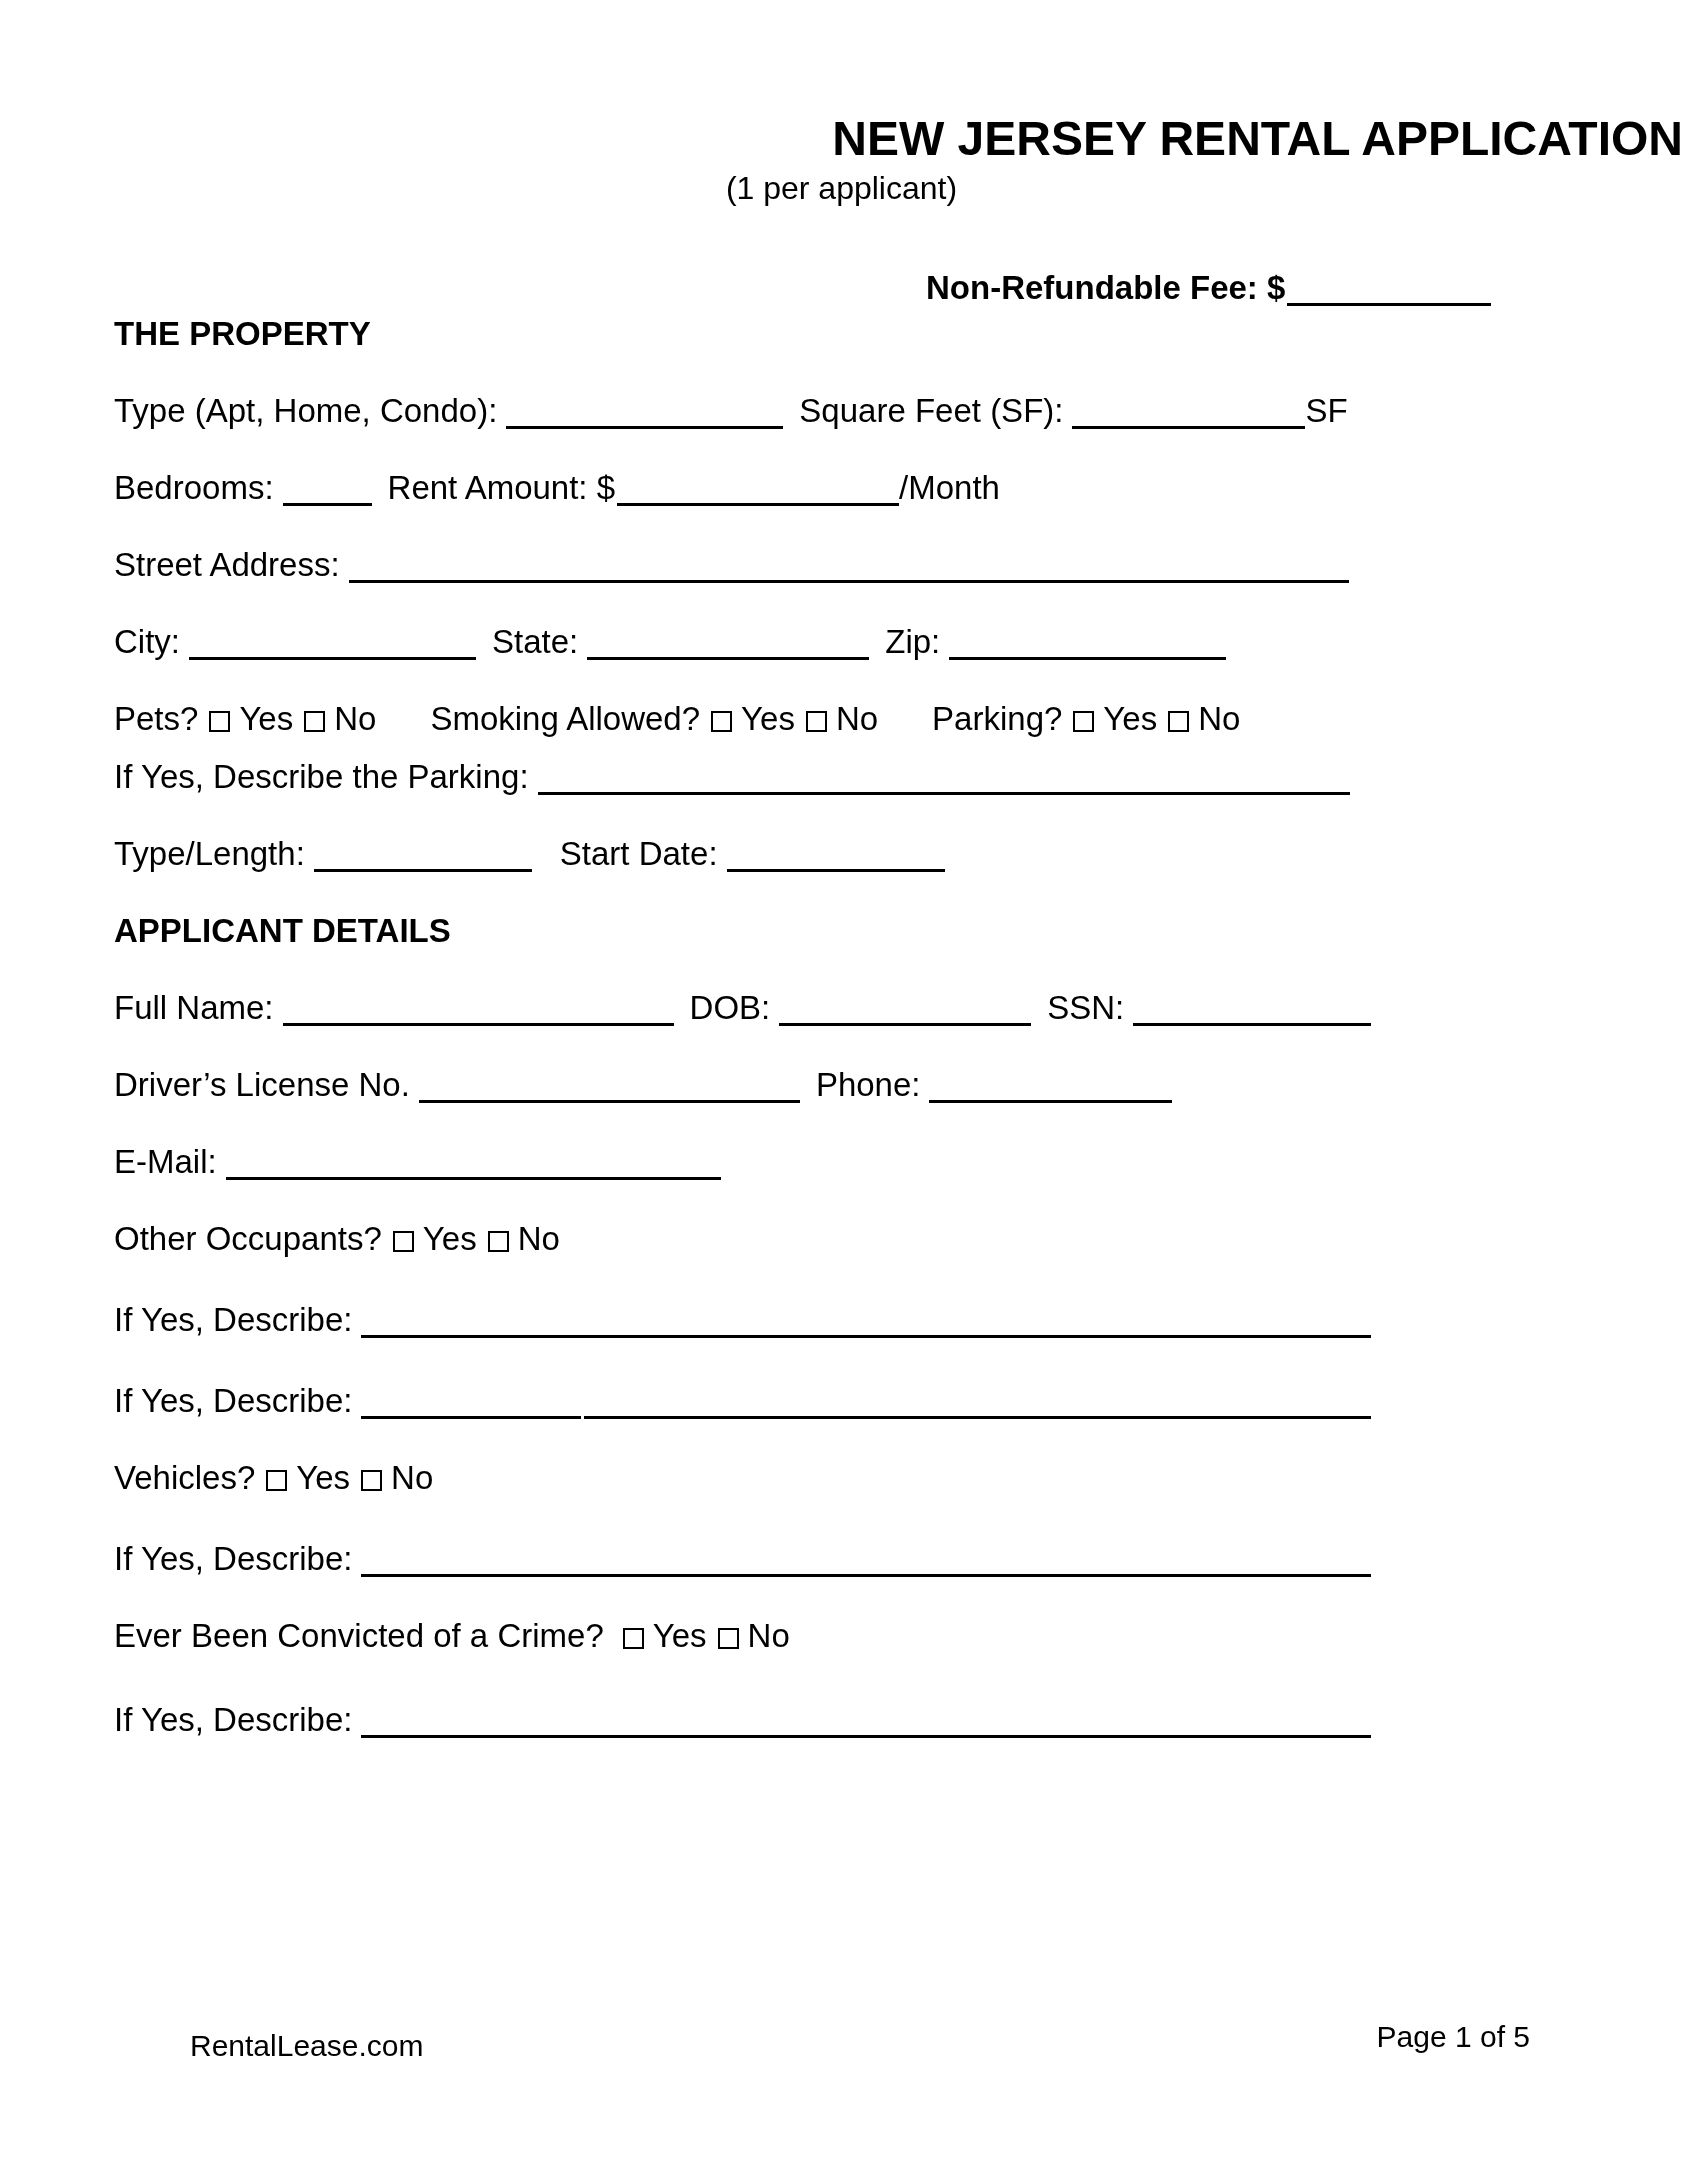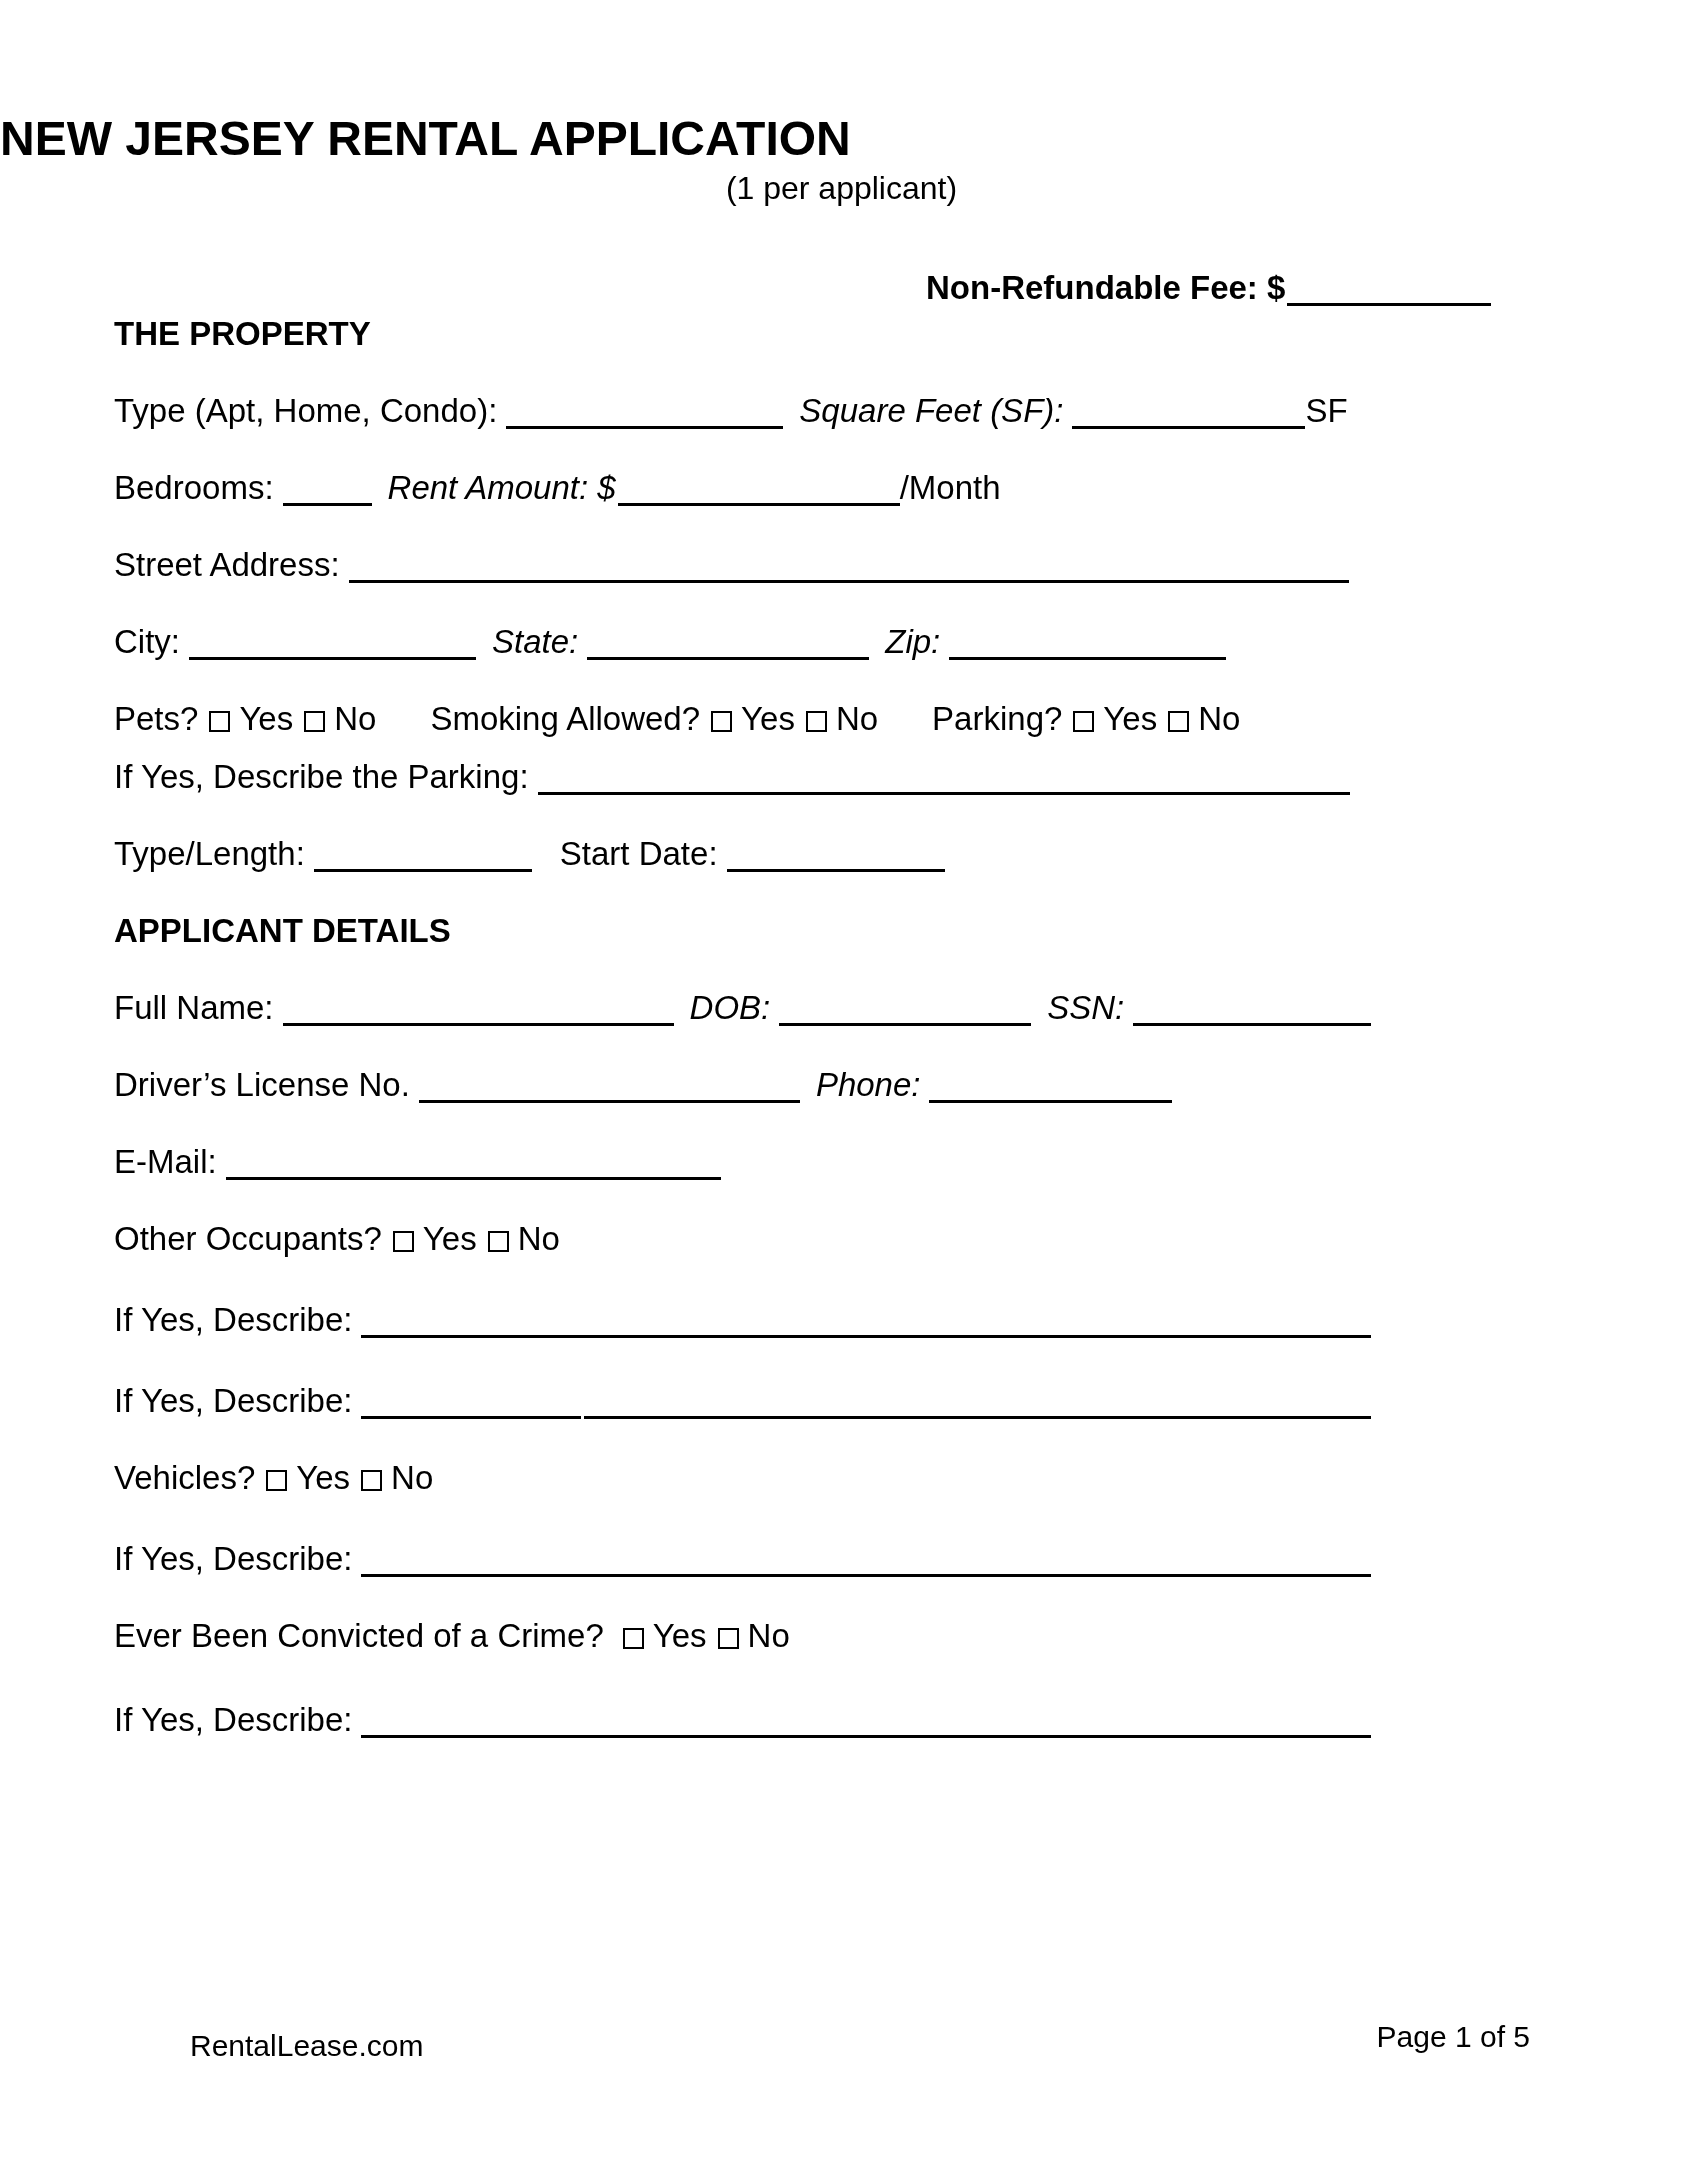--- a/index.html
+++ b/index.html
@@ -4,39 +4,39 @@
 <style>
   * { margin:0; padding:0; box-sizing:border-box; }
   html,body { background:#ffffff; }
   body {
     width:1683px; height:2178px;
     font-family:"Liberation Sans","DejaVu Sans",sans-serif;
     color:#000000;
   }
   .page { position:relative; width:1683px; height:2178px; overflow:hidden; background:#ffffff; }
 
-  .title    { margin-top:113px; text-align:left; font-size:48px; font-weight:bold; line-height:51px; }
+  .title    { margin-top:113px; text-align:right; font-size:48px; font-weight:bold; line-height:51px; }
   .subtitle { margin-top:6px;  text-align:center; font-size:32px; line-height:36px; }
 
   .row { padding-left:114px; font-size:33px; line-height:42px; height:42px; white-space:nowrap; }
   .heading { font-weight:bold; }
   .fee { font-weight:bold; padding-left:926px; }
 
   .mt4  { margin-top:4px; }
   .mt35 { margin-top:35px; }
   .mt36 { margin-top:16px; }
   .mt39 { margin-top:39px; }
   .mt42 { margin-top:42px; }
   .mt62 { margin-top:61px; }
 
   .blank { display:inline-block; height:6px; border-bottom:3px solid #000; vertical-align:-7px; margin-left:9px; }
   .blank.tight { margin-left:2px; }
   .blank.join  { margin-left:3px; }
 
-  .sp  { margin-left:16px;font-style:italic; }
+  .sp  { margin-left:16px; }
   .sp2 { margin-left:28px; }
   .grp { margin-left:54px; }
 
   .cb { display:inline-block; width:21px; height:21px; border:2px solid #000; vertical-align:-2px; margin:0 9px 0 11px; background:#fff; }
   .cb.xl { margin-left:19px; }
 
   .footer { position:absolute; top:2028px; left:190px; width:1340px; font-size:30px; line-height:36px; display:flex; justify-content:space-between; }
   .footer .pagenum { position:relative; top:-9px; }
 </style>
 </head>

